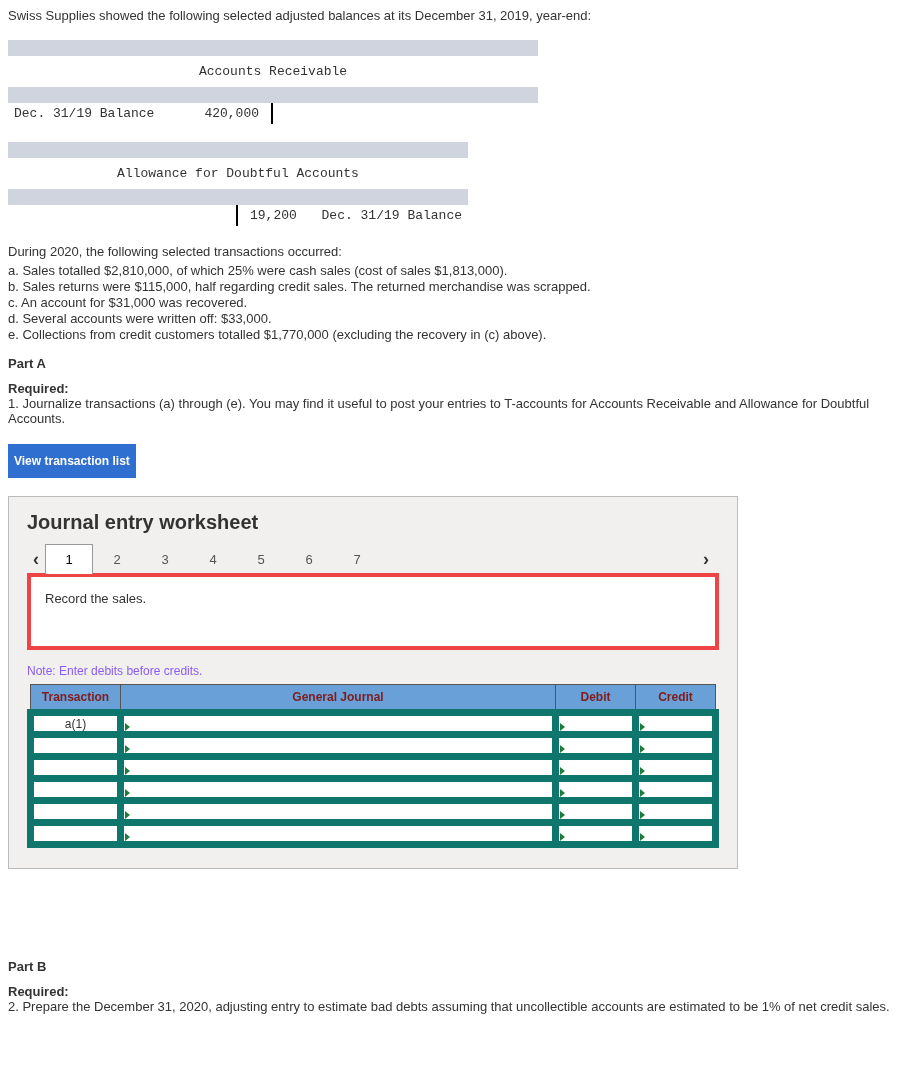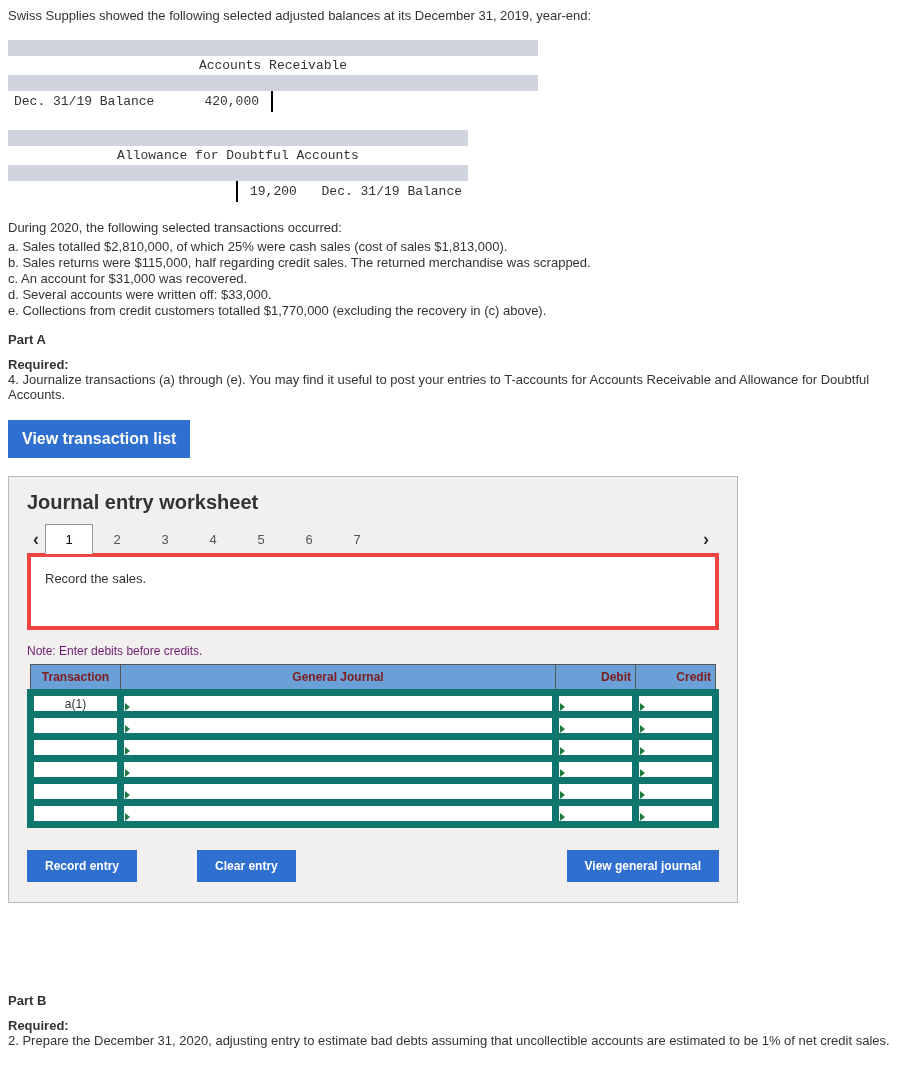--- a/index.html
+++ b/index.html
@@ -19,21 +19,21 @@
       font-family: "Courier New", monospace;
       font-size: 13px;
     }
     .t-title-bar {
       background: #cfd4de;
       height: 16px;
       width: 100%;
     }
     .t-title-text {
       text-align: center;
-      padding: 2px 0;
+      padding: 8px 0;
       font-family: "Courier New", monospace;
     }
     .tee-row {
       display: flex;
       width: 100%;
     }
     .tee-left, .tee-right {
       width: 50%;
       display: flex;
       padding: 3px 6px;
@@ -54,22 +54,22 @@
     .list-line { margin: 1px 0; }
     
     .section-label { font-weight: bold; margin-top: 14px; }
     .req-label { font-weight: bold; margin-top: 10px; }
     
     .btn-blue {
       display: inline-block;
       background: #2f6fd0;
       color: #fff;
       font-weight: bold;
-      font-size: 16px;
-      padding: 10px 14px;
+      font-size: 12px;
+      padding: 10px 6px;
       border: none;
       cursor: pointer;
       margin-top: 18px;
     }
     
     .worksheet {
       border: 1px solid #bbb;
       background: #f1f0ee;
       width: 730px;
       padding: 14px 18px 20px 18px;
@@ -116,21 +116,21 @@
     
     .prompt-box {
       background: #fff;
       border: 4px solid #ef4444;
       padding: 14px 14px 40px 14px;
       margin-top: -1px;
     }
     .prompt-box .ptxt { font-size: 13px; }
     
     .note-red {
-      color: #701a75;
+      color: #8b5cf6;
       font-size: 12px;
       margin: 14px 0 6px 0;
     }
     
     .je-table {
       border-collapse: collapse;
       width: 100%;
     }
     .je-table th {
       background: #6aa0d8;
@@ -144,21 +144,21 @@
     .je-table td {
       border: 7px solid #0f766e;
       height: 22px;
       background: #fff;
       font-size: 12px;
       text-align: center;
       position: relative;
     }
     .je-table .col-trans { width: 90px; }
     .je-table .col-gj { width: auto; }
-    .je-table .col-amt { width: 80px; text-align: right; }
+    .je-table .col-amt { width: 80px; }
     .dd-arrow {
       position: absolute;
       left: 0; top: 0;
       width: 0; height: 0;
       border-left: 5px solid #1e7a3e;
       border-top: 4px solid transparent;
       border-bottom: 4px solid transparent;
       margin: 7px 0 0 1px;
     }
     
@@ -222,21 +222,21 @@
 <div class="para">During 2020, the following selected transactions occurred:</div>
 <div class="list-line">a. Sales totalled $2,810,000, of which 25% were cash sales (cost of sales $1,813,000).</div>
 <div class="list-line">b. Sales returns were $115,000, half regarding credit sales. The returned merchandise was scrapped.</div>
 <div class="list-line">c. An account for $31,000 was recovered.</div>
 <div class="list-line">d. Several accounts were written off: $33,000.</div>
 <div class="list-line">e. Collections from credit customers totalled $1,770,000 (excluding the recovery in (c) above).</div>
 
 <div class="section-label">Part A</div>
 
 <div class="req-label">Required:</div>
-<div>4. Journalize transactions (a) through (e). You may find it useful to post your entries to T-accounts for Accounts Receivable and Allowance for Doubtful Accounts.</div>
+<div>1. Journalize transactions (a) through (e). You may find it useful to post your entries to T-accounts for Accounts Receivable and Allowance for Doubtful Accounts.</div>
 
 <button class="btn-blue">View transaction list</button>
 
 <div class="worksheet">
   <div class="ws-title">Journal entry worksheet</div>
 
   <div class="tabs-row">
     <span class="chev">‹</span>
     <div class="tab active">1</div>
     <div class="tab">2</div>
@@ -332,27 +332,20 @@
         <td>
             <span class="dd-arrow"></span>
           </td>
         <td>
             <span class="dd-arrow"></span>
           </td>
       </tr>
     </tbody>
   </table>
 
-  <div class="btn-row">
-    <div class="lefts">
-      <button class="action-btn">Record entry</button>
-      <button class="action-btn">Clear entry</button>
-    </div>
-    <button class="action-btn">View general journal</button>
-  </div>
 </div>
 
 <div class="part-b">
   <div class="section-label">Part B</div>
   <div class="req-label">Required:</div>
   <div>2. Prepare the December 31, 2020, adjusting entry to estimate bad debts assuming that uncollectible accounts are estimated to be 1% of net credit sales.</div>
 </div>
 
 
 

